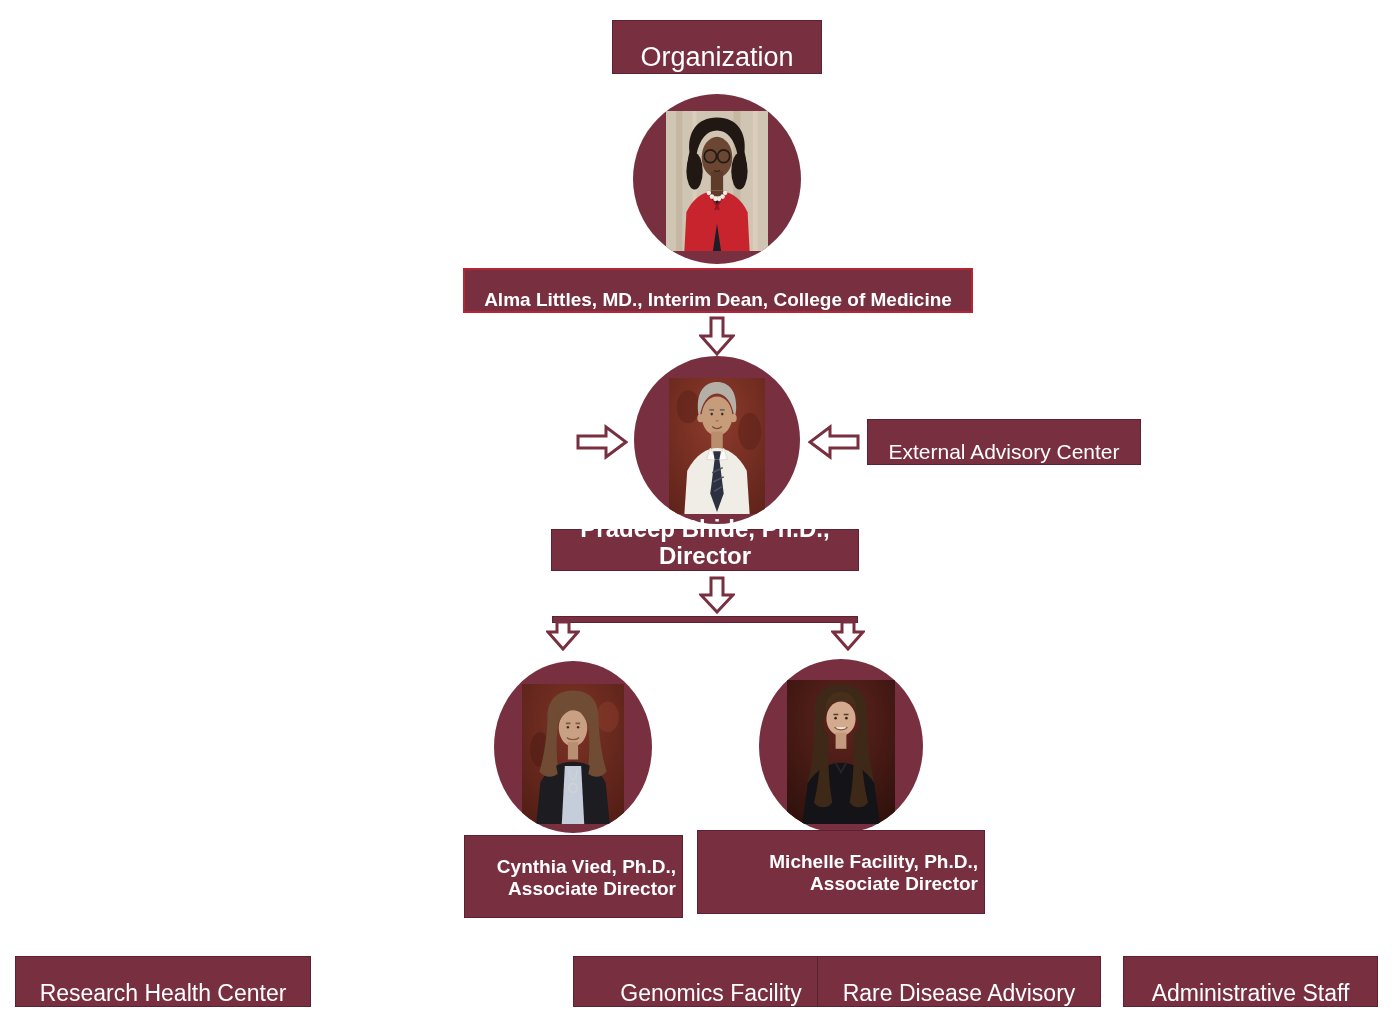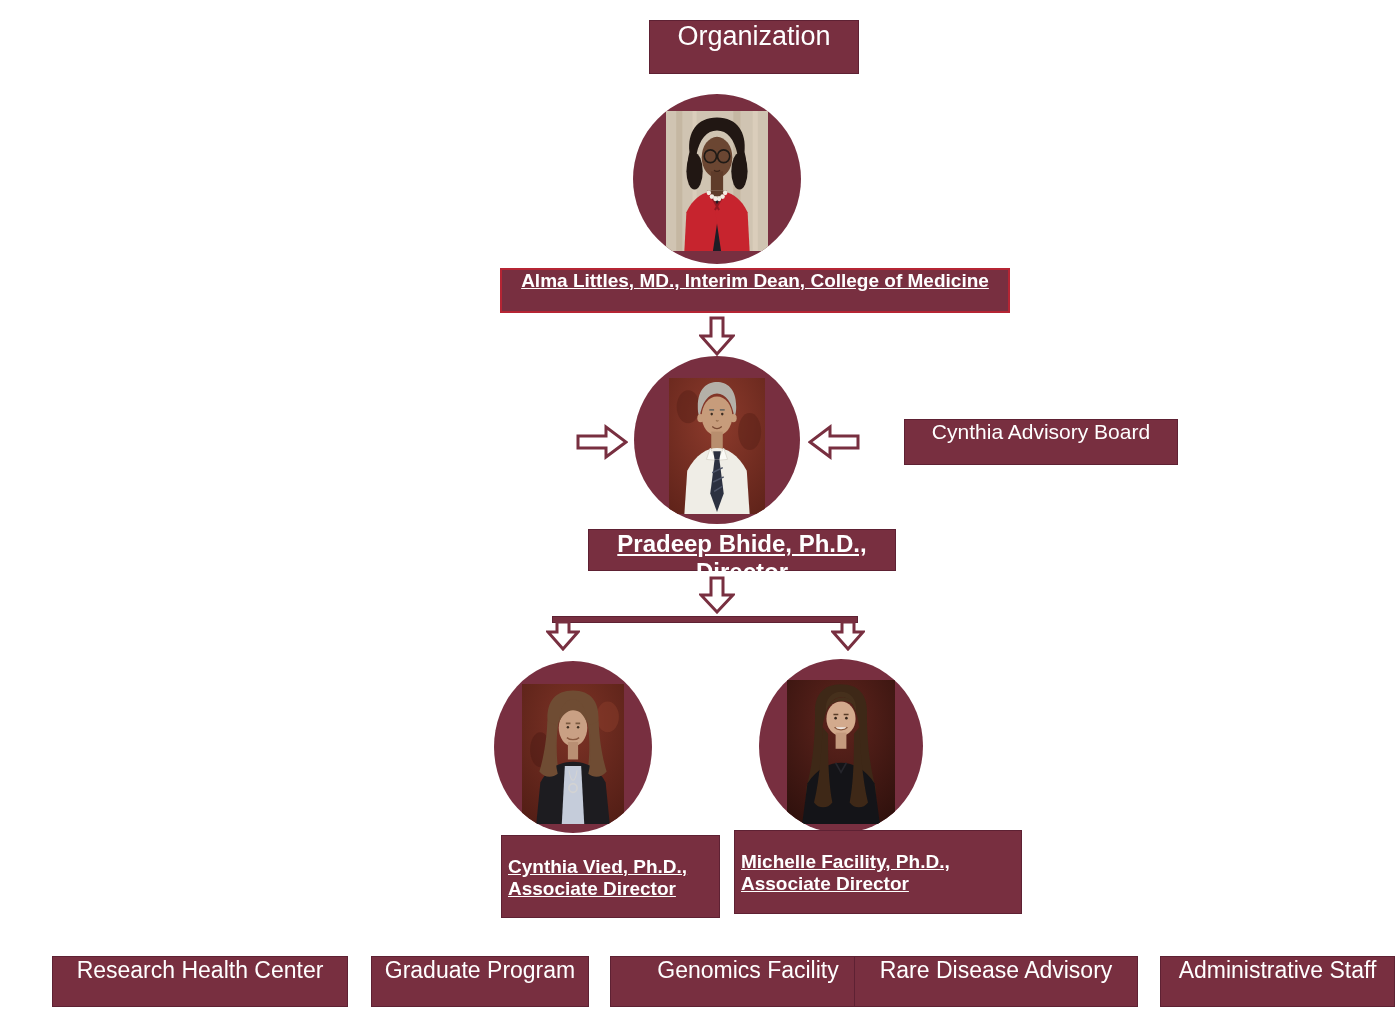--- a/index.html
+++ b/index.html
@@ -7,24 +7,24 @@
     --garnet:#782F40;
     --garnet-dark:#5e2133;
     --red:#b52534;
   }
   .canvas {
     position:relative; width:1396px; height:1032px; background:#ffffff;
     font-family:"Liberation Sans", sans-serif; overflow:hidden;
   }
   .box {
     position:absolute; background:var(--garnet); color:#fff;
-    display:flex; align-items:flex-start; justify-content:center; text-align:center;
-    border:1px solid var(--garnet-dark); box-sizing:border-box; line-height:1.15;margin-left:37px;
-  }
-  .box.bold { font-weight:bold;text-decoration:underline; }
+    display:flex; align-items:flex-end; justify-content:center; text-align:center;
+    border:1px solid var(--garnet-dark); box-sizing:border-box; line-height:1.15;
+  }
+  .box.bold { font-weight:bold; }
   .box.two-line { flex-direction:column; justify-content:space-evenly; padding:20px 6px; }
   .circle {
     position:absolute; background:var(--garnet); border-radius:50%; overflow:hidden;
   }
   .photo { position:absolute; left:50%; transform:translateX(-50%); }
   .arrow { position:absolute; }
   .arrow svg { display:block; }
   .arrow polygon { fill:#ffffff; stroke:var(--garnet); stroke-width:3; stroke-linejoin:miter; }
   .split-bar {
     position:absolute; left:552px; top:616px; width:306px; height:7px;
@@ -46,21 +46,21 @@
   #arrow-split-r    { left:831px; top:621px; }
   #vied-circle      { left:494px; top:661px; width:158px; height:172px; }
   #arbeitman-circle { left:759px; top:659px; width:164px; height:174px; }
   #vied-box         { left:464px; top:835px; width:219px; height:83px; font-size:19px; }
   #arbeitman-box    { left:697px; top:830px; width:288px; height:84px; font-size:19px; }
   .unit             { top:956px; height:51px; font-size:23px; }
   #unit-0 { left:15px;   width:296px; }
   #unit-1 { left:334px;  width:218px; }
   #unit-2 { left:573px;  width:276px; }
   #unit-3 { left:817px;  width:284px; }
-  #unit-4 { left:1123px; width:235px; }
+  #unit-4 { left:1123px; width:255px; }
 </style>
 </head>
 <body>
 
 <div class="canvas">
 
   <div class="box" id="title-box">
     <span>Organization</span>
   </div>
 
@@ -142,21 +142,21 @@
       <polygon points="2,12 30,12 30,3 50,18 30,33 30,24 2,24"></polygon>
     </svg>
   </div>
 
   <div class="arrow" id="arrow-left">
     <svg width="52" height="36" viewBox="0 0 52 36">
       <polygon points="50,12 22,12 22,3 2,18 22,33 22,24 50,24"></polygon>
     </svg>
   </div>
   <div class="box" id="external-box">
-    <span>Cynthia Advisory Board</span>
+    <span>External Advisory Center</span>
   </div>
 
   <div class="box bold" id="director-box">
     <span>Pradeep Bhide, Ph.D., Director</span>
   </div>
 
   <div class="arrow" id="arrow-2">
     <svg width="36" height="38" viewBox="0 0 36 38">
       <polygon points="12,2 24,2 24,19 34,19 18,36 2,19 12,19"></polygon>
     </svg>
@@ -233,23 +233,20 @@
     <span>Associate Director</span>
   </div>
   <div class="box bold two-line" id="arbeitman-box">
     <span>Michelle Facility, Ph.D.,</span>
     <span>Associate Director</span>
   </div>
 
   <div class="box unit" id="unit-0">
     <span>Research Health Center</span>
   </div>
-  <div class="box unit" id="unit-1">
-    <span>Graduate Program</span>
-  </div>
   <div class="box unit" id="unit-2">
     <span>Genomics Facility</span>
   </div>
   <div class="box unit" id="unit-3">
     <span>Rare Disease Advisory</span>
   </div>
   <div class="box unit" id="unit-4">
     <span>Administrative Staff</span>
   </div>
 

